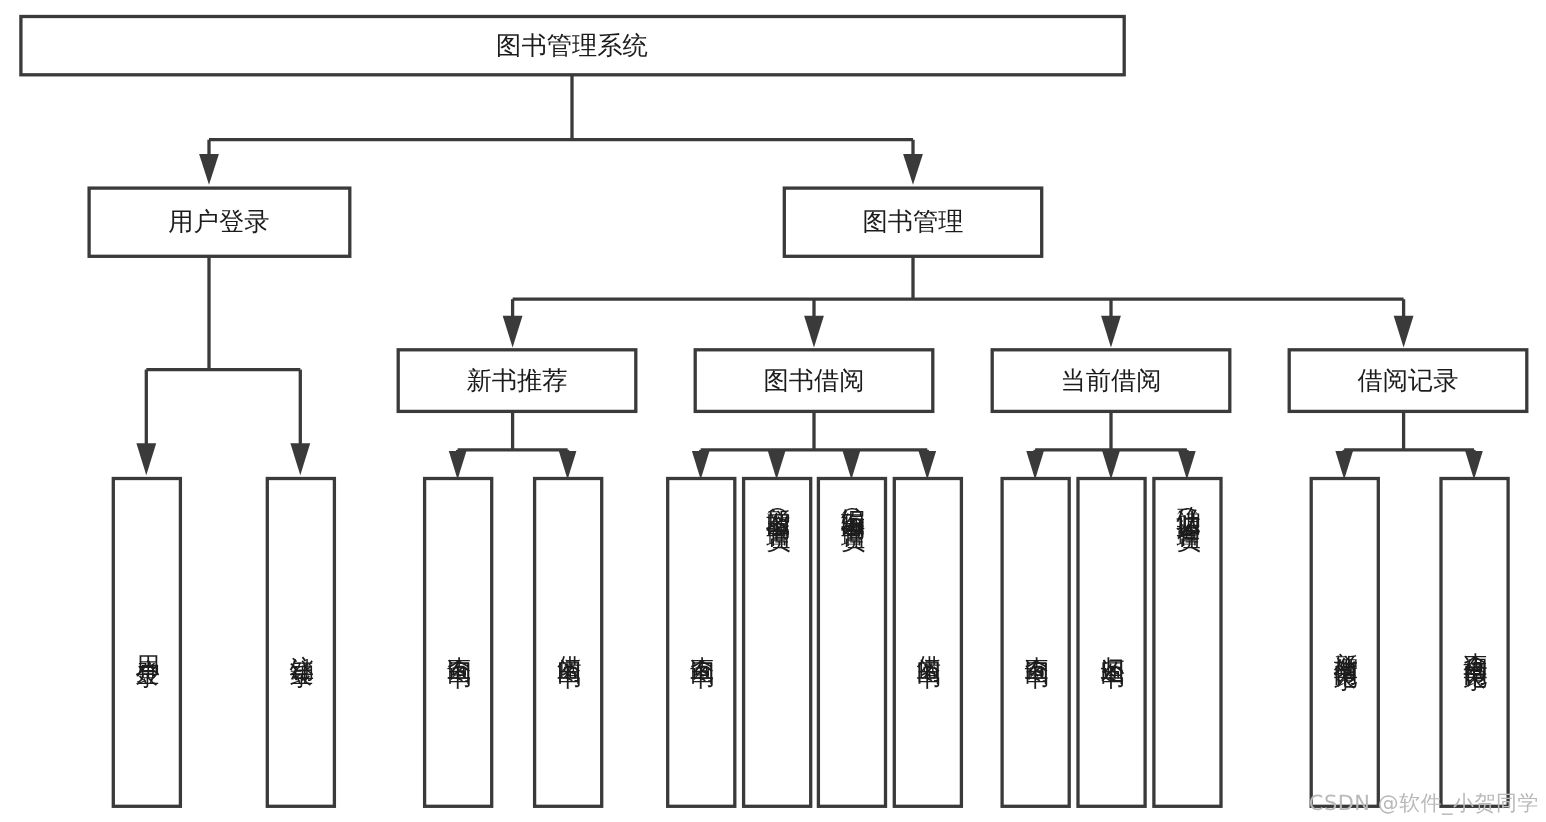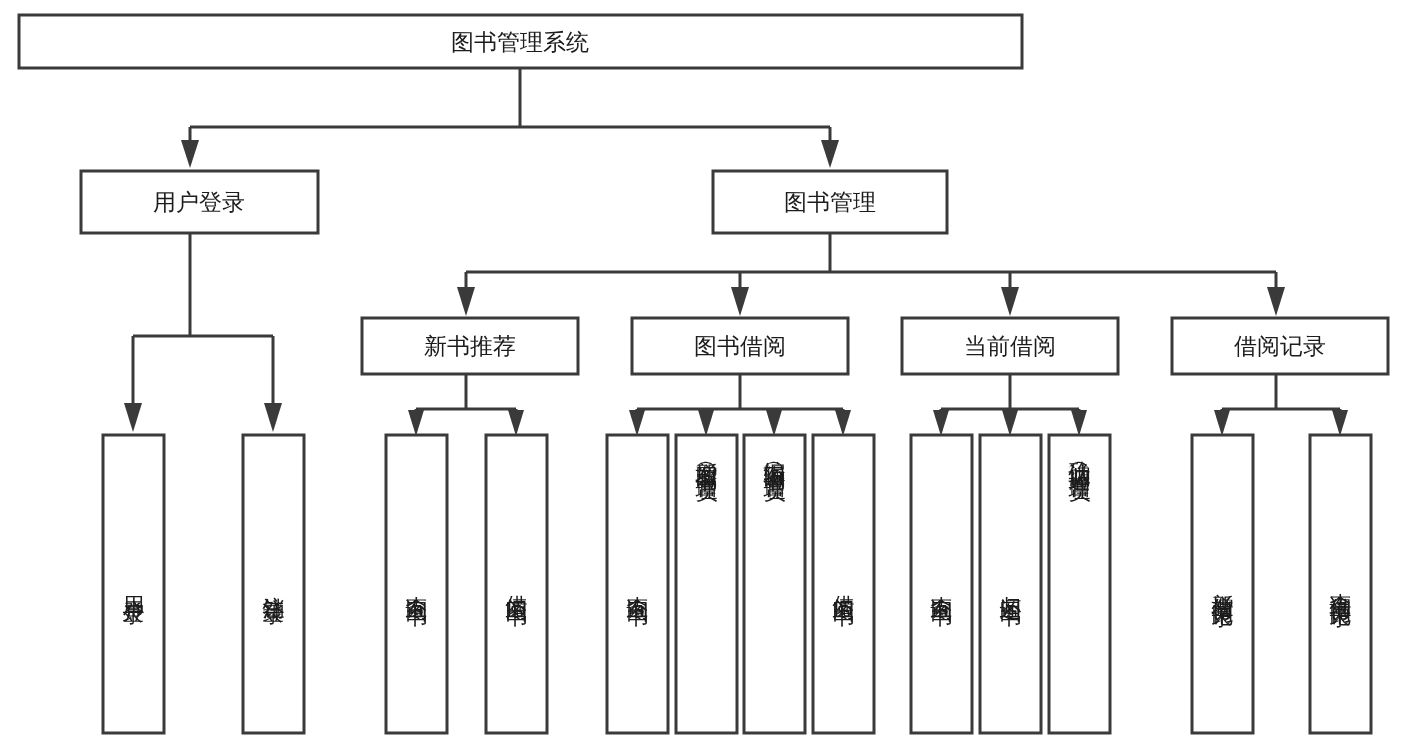--- a/index.html
+++ b/index.html
@@ -214,13 +214,14 @@
   <div class="vlabel" style="left:744px; top:435px; width:61px; height:298px; justify-content:flex-start; padding-top:8px; box-sizing:border-box;">编辑图书（管理员）</div>
   <div class="vlabel" style="left:813px; top:435px; width:61px; height:298px;">借阅图书</div>
 
   <div class="vlabel" style="left:911px; top:435px; width:61px; height:298px;">查询图书</div>
   <div class="vlabel" style="left:980px; top:435px; width:61px; height:298px;">归还图书</div>
   <div class="vlabel" style="left:1049px; top:435px; width:61px; height:298px; justify-content:flex-start; padding-top:8px; box-sizing:border-box;">确认归还（管理员）</div>
 
   <div class="vlabel" style="left:1192px; top:435px; width:61px; height:298px;">新增借阅记录</div>
   <div class="vlabel" style="left:1310px; top:435px; width:61px; height:298px;">查询借阅记录</div>
 
+  <div class="watermark">CSDN @软件_小贺同学</div>
 </div>
 
 </body></html>

